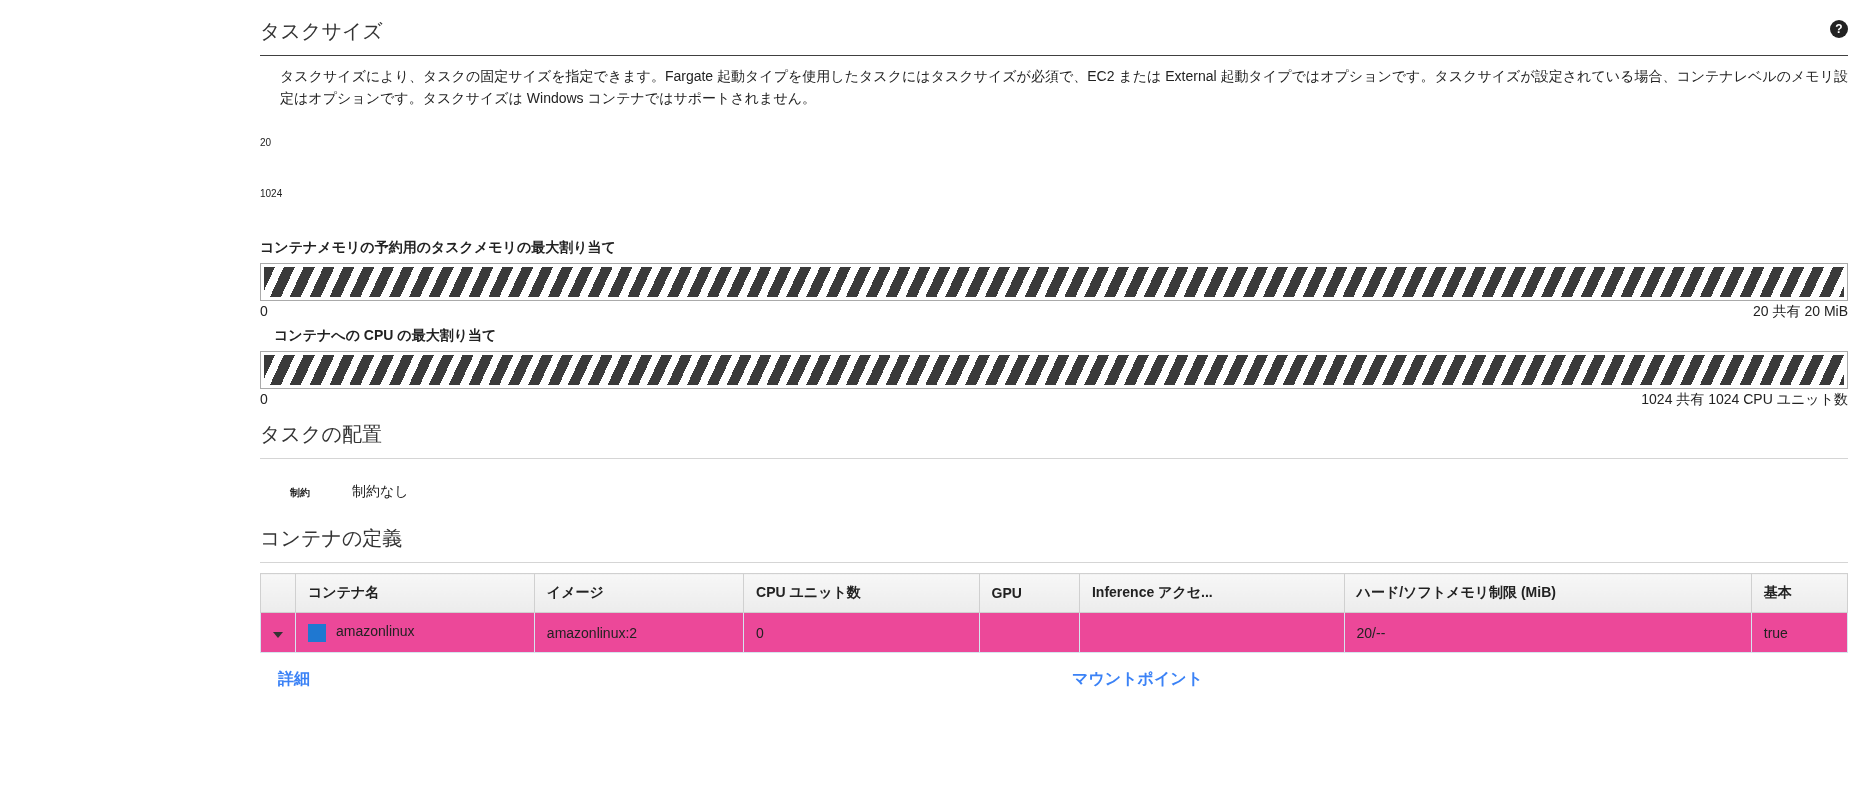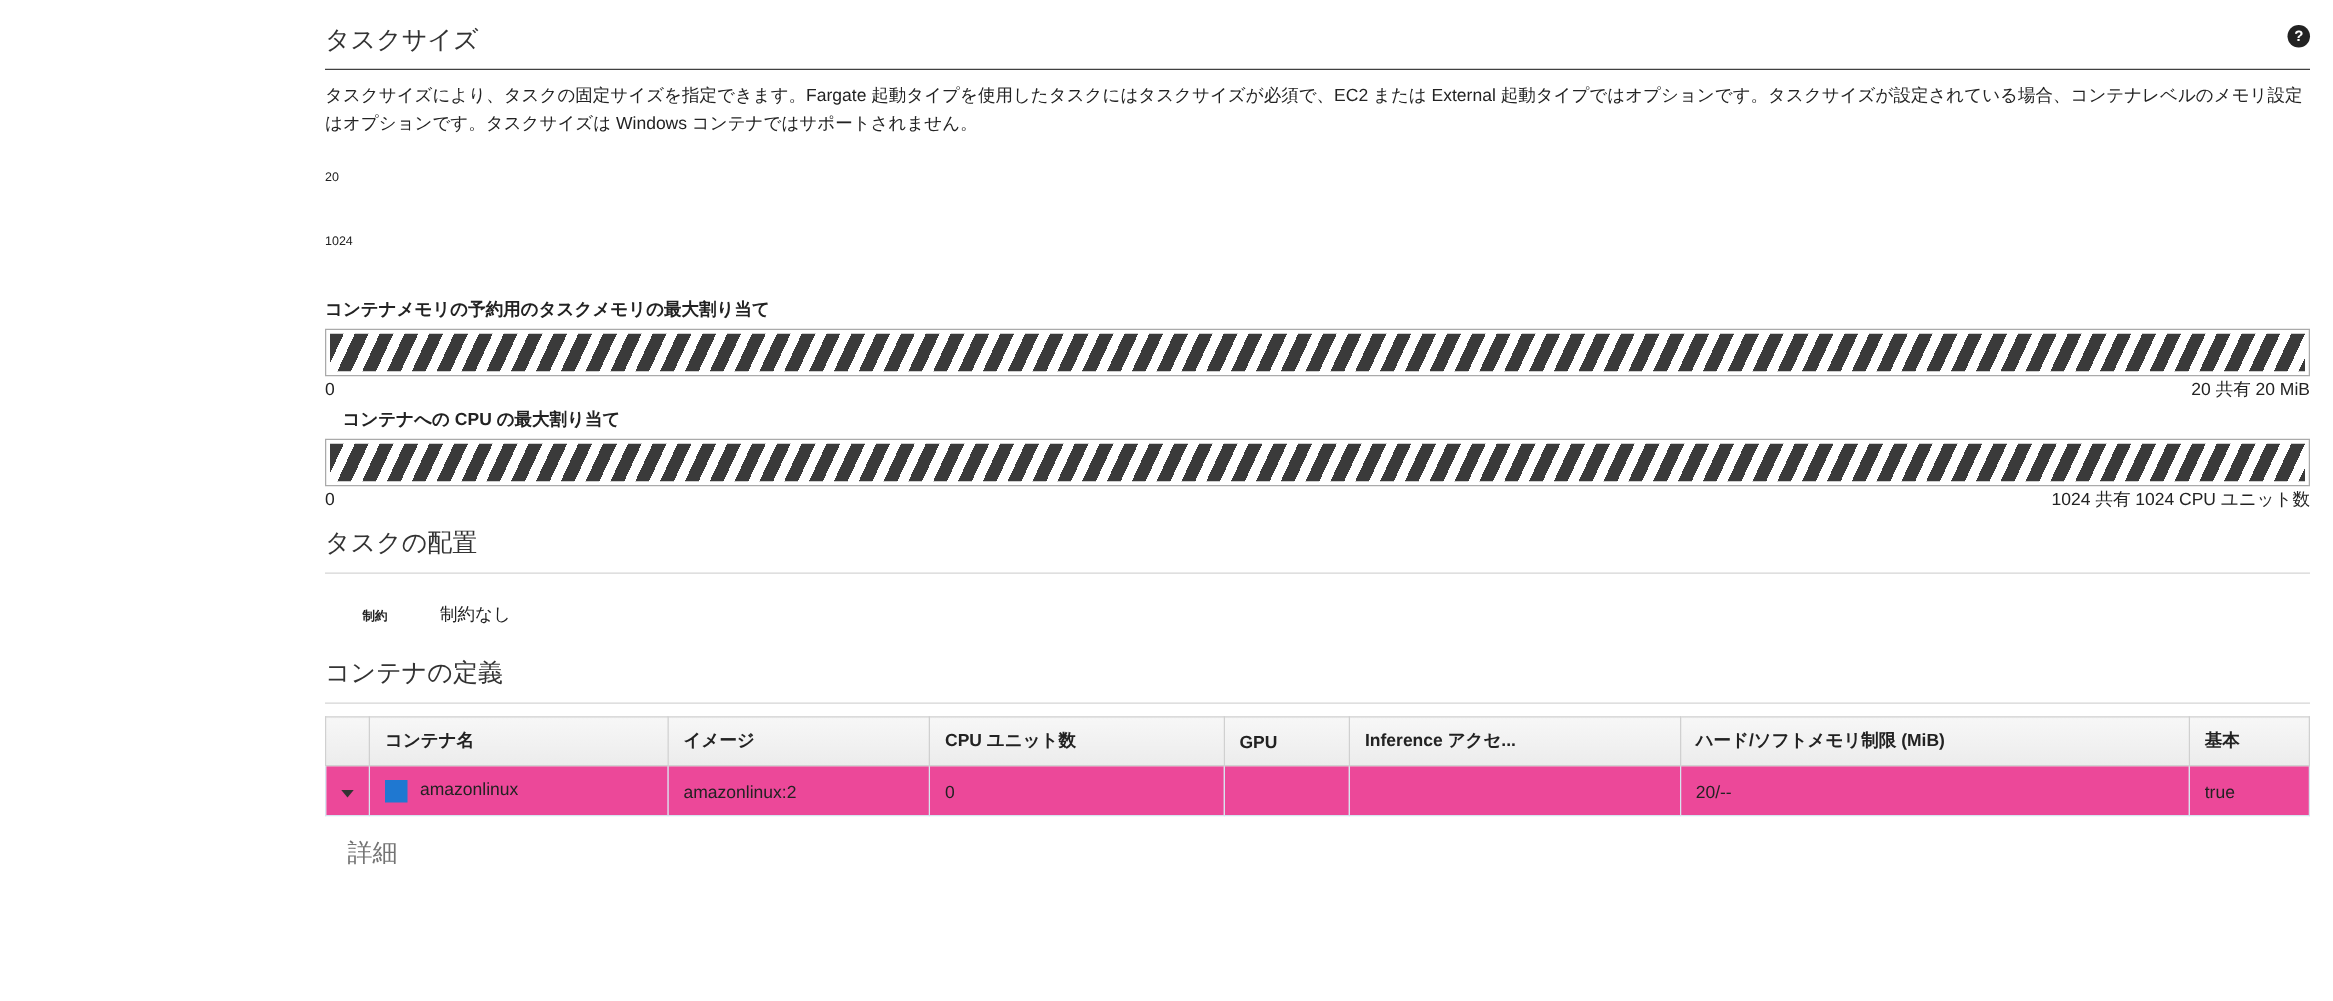--- a/index.html
+++ b/index.html
@@ -31,20 +31,21 @@
       font-weight: 700;
       line-height: 18px;
       text-align: center;
       cursor: pointer;
     }
     .size-desc {
       font-size: 14px;
       color: #222;
       line-height: 1.55;
       margin-bottom: 28px;
+      margin-left: 20px;
     }
     .kv-pair {
       display: flex;
       align-items: baseline;
       margin: 18px 0 40px 0;
     }
     .kv-label {
       width: 430px;
       text-align: right;
       padding-right: 18px;
@@ -130,23 +131,23 @@
       margin-right: 10px;
       vertical-align: middle;
     }
 
     .detail-panels {
       display: flex;
       margin-top: 4px;
     }
     .detail-panel {
       flex: 1;
-      font-size: 20px;
-      font-weight: 400;
-      color: #737373;
+      font-size: 16px;
+      font-weight: 700;
+      color: #3b82f6;
       padding: 12px 18px 12px 18px;
     }
   </style>
 </head>
 <body>
 
 <h2 class="section">
   <span>タスクサイズ</span>
   <span class="help-icon">?</span>
 </h2>
@@ -213,13 +214,14 @@
       <td></td>
       <td></td>
       <td>20/--</td>
       <td>true</td>
     </tr>
   </tbody>
 </table>
 
 <div class="detail-panels">
   <div class="detail-panel">詳細</div>
+  <div class="detail-panel">マウントポイント</div>
 </div>
 
 </body></html>

